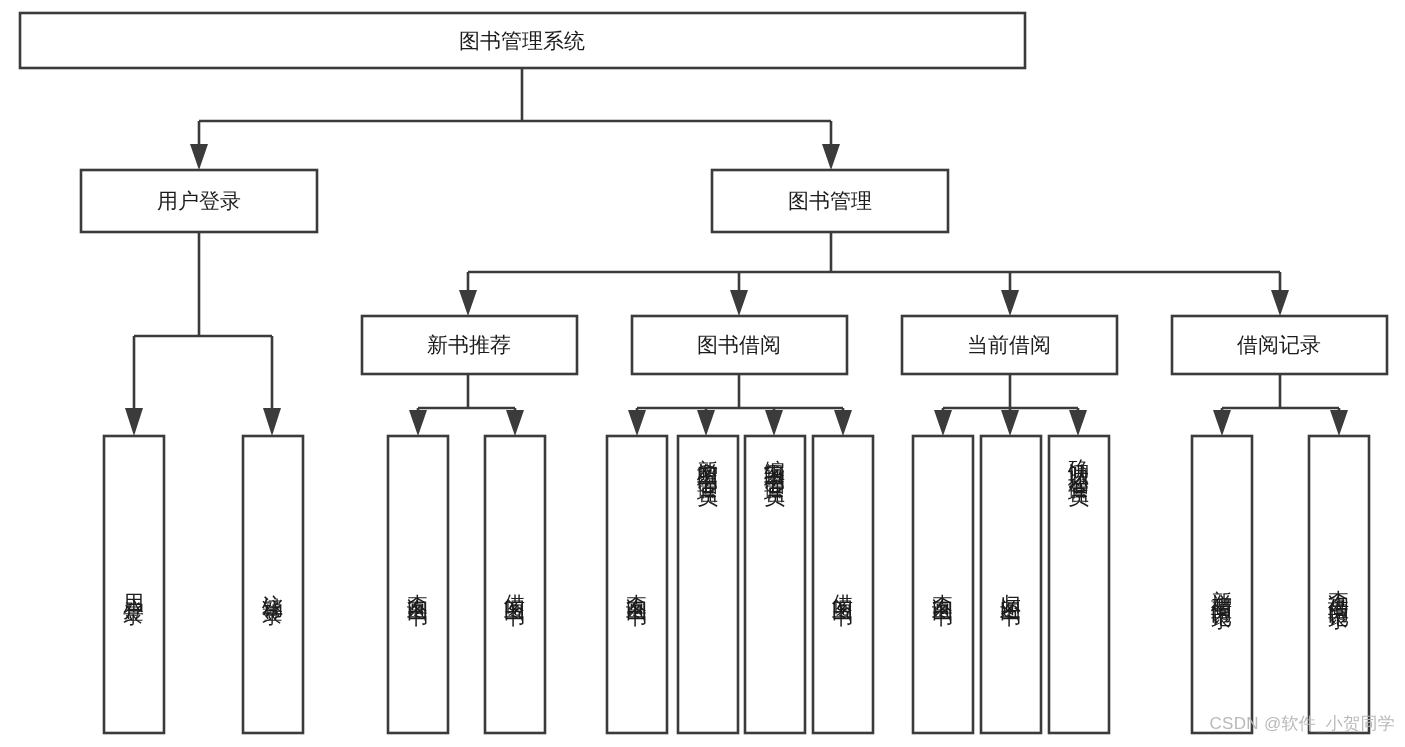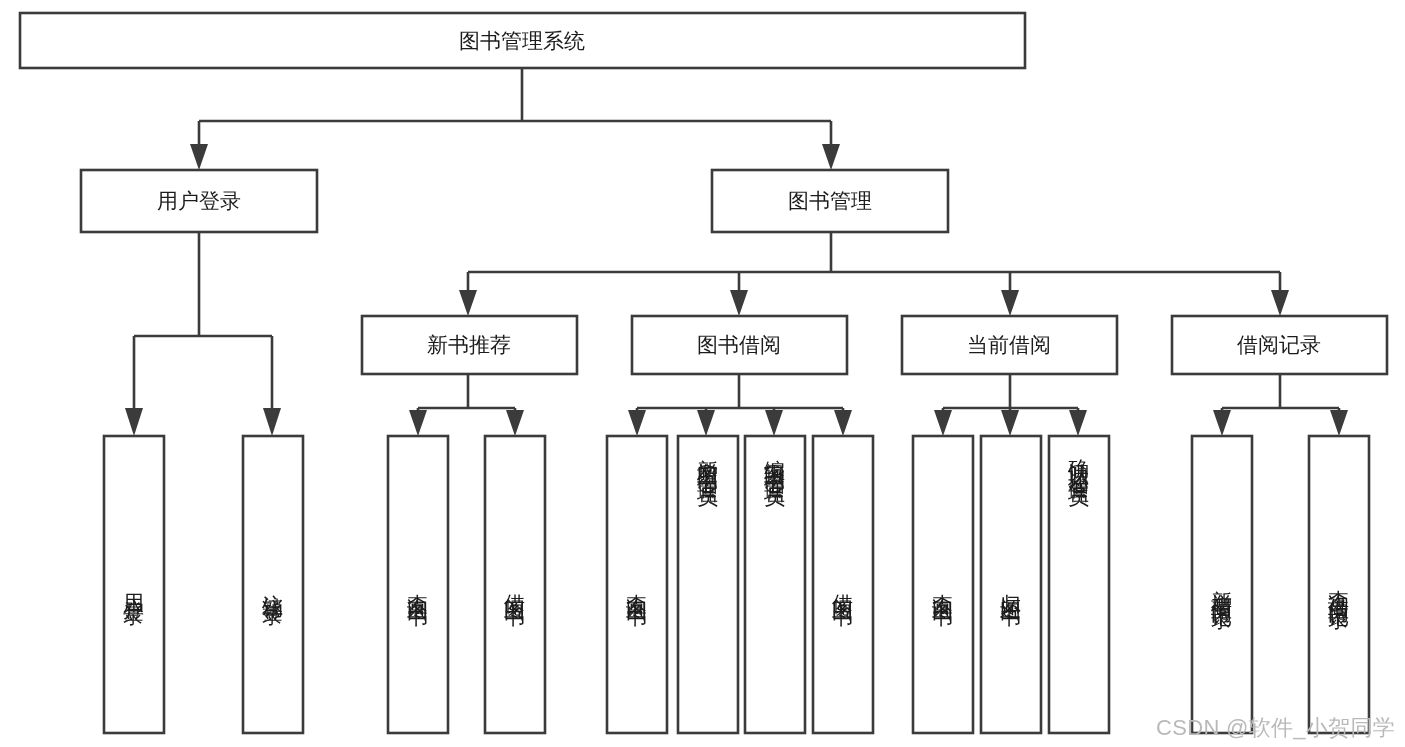--- a/index.html
+++ b/index.html
@@ -45,23 +45,23 @@
   .node-label {
     font-family: "Liberation Sans", "DejaVu Sans", sans-serif;
     font-size: 21px;
     fill: #1c1c1c;
     text-anchor: middle;
     dominant-baseline: middle;
   }
   .watermark {
     position: absolute;
     right: 10px;
-    bottom: 4px;
+    bottom: 12px;
     font-family: "Liberation Sans", "DejaVu Sans", sans-serif;
-    font-size: 22px;
+    font-size: 17px;
     color: #b9b9b9;
     letter-spacing: 0.3px;
     white-space: nowrap;
     user-select: none;
   }
 </style>
 </head>
 <body>
 
 <div id="diagram-root">

